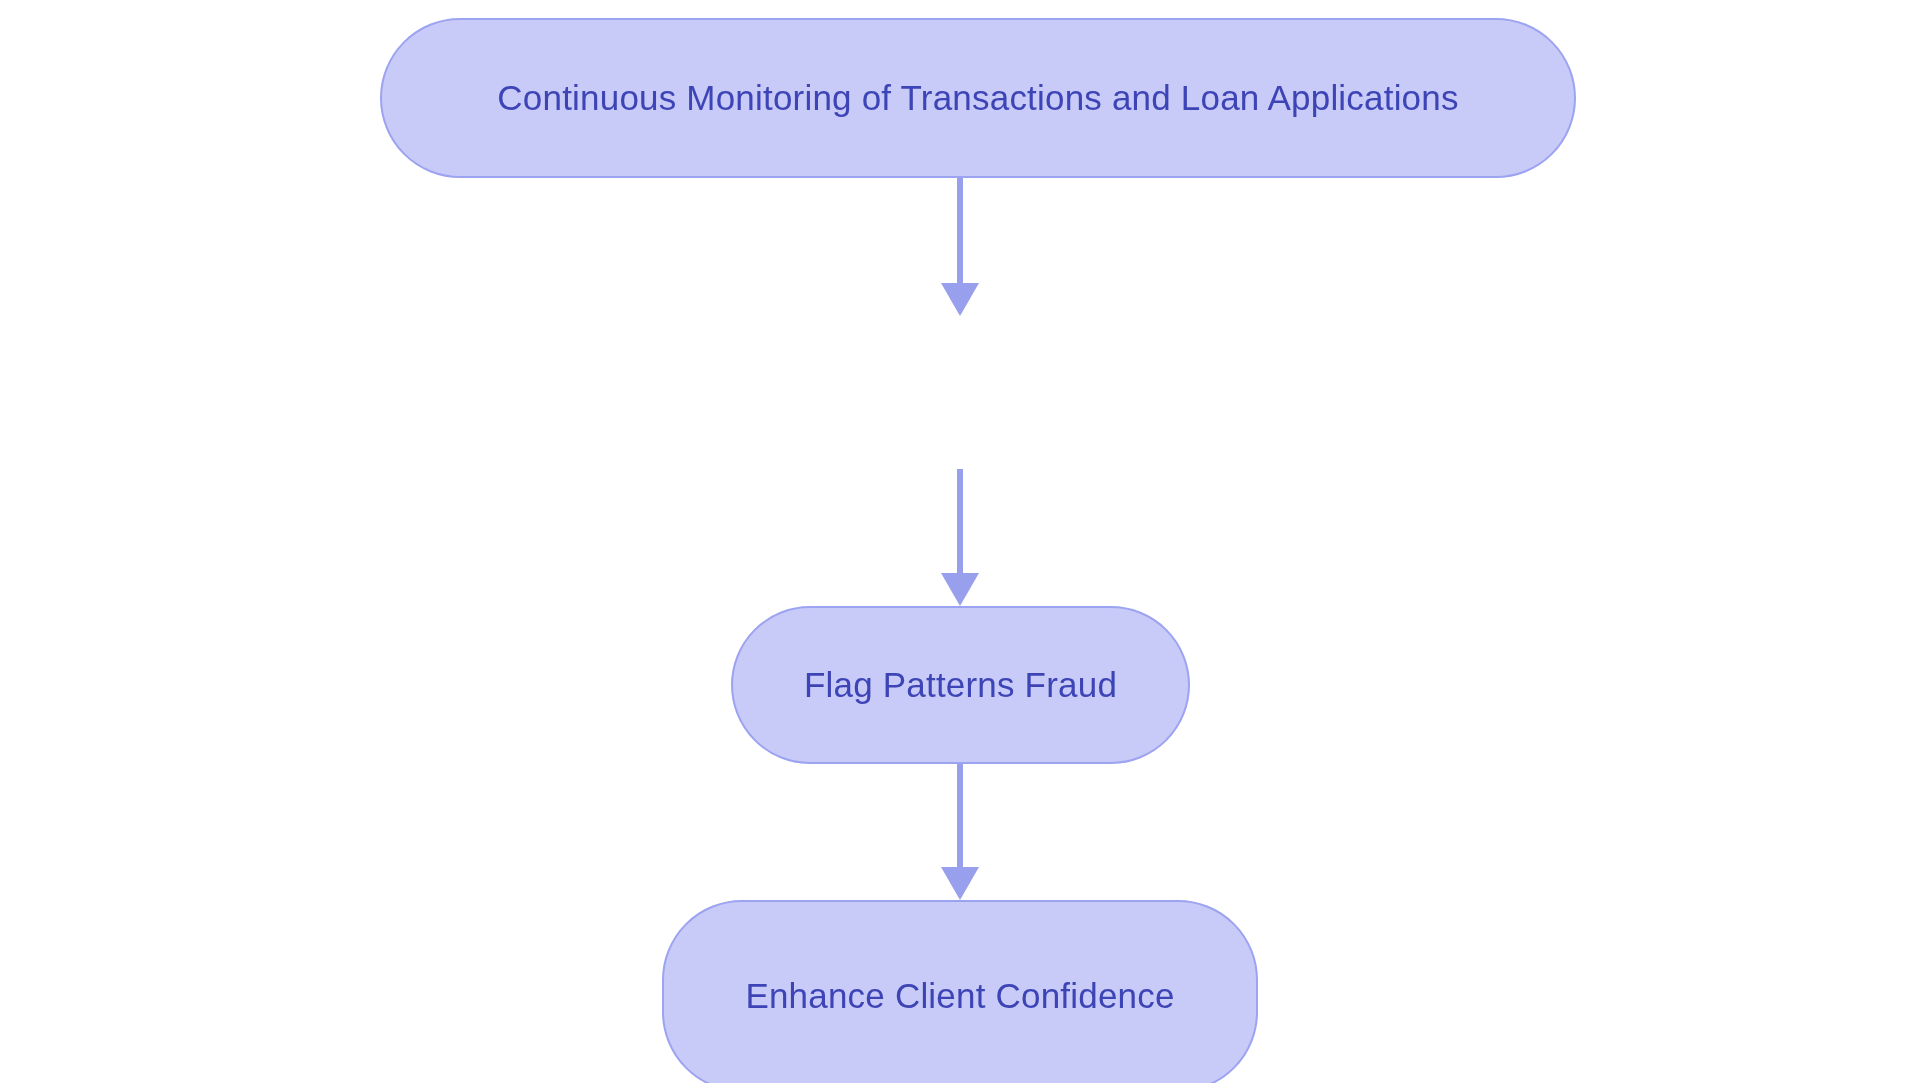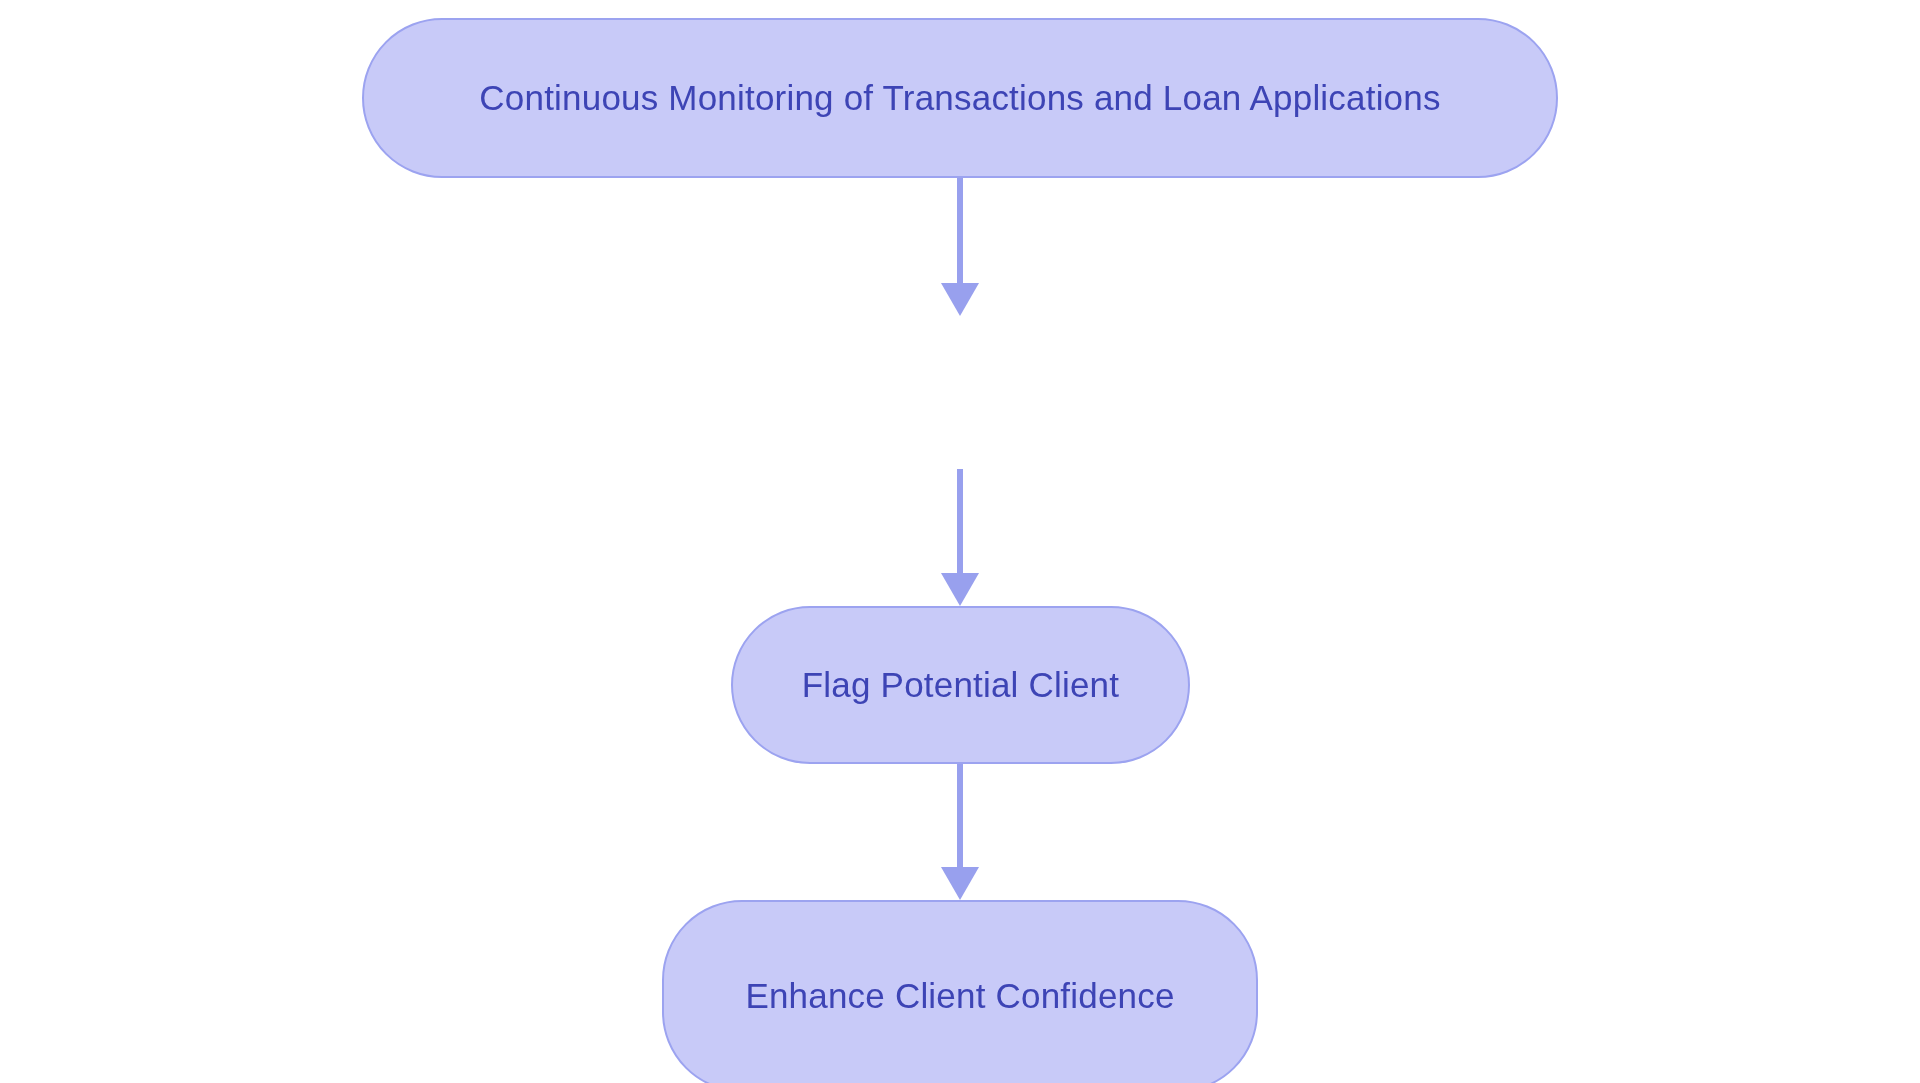--- a/index.html
+++ b/index.html
@@ -30,21 +30,21 @@
     background: var(--node_fill, #c8caf8);
     border: 2px solid var(--node_border, #9ca3f0);
     border-radius: 80px;
     color: var(--node_text, #3d44b5);
     font-size: 35px;
     font-weight: 400;
     letter-spacing: 0.2px;
     text-align: center;
     line-height: 1.2;
   }
-  .node-1 { left: 362px; top: 18px;  width: 1196px; height: 160px; }
+  .node-1 { left: 380px; top: 18px;  width: 1196px; height: 160px; }
   .node-2 { left: 686px; top: 316px; width: 551px;  height: 153px; }
   .node-3 { left: 731px; top: 606px; width: 459px;  height: 158px; }
   .node-4 { left: 662px; top: 900px; width: 596px;  height: 192px; }
 
   .arrow { position: absolute; }
   .arrow-stem {
     position: absolute;
     left: 957px;
     width: 6px;
     background: var(--arrow, #98a0ee);
@@ -79,21 +79,21 @@
     <div class="arrow-head head-1"></div>
   </div>
 
 
   <div class="arrow">
     <div class="arrow-stem stem-2"></div>
     <div class="arrow-head head-2"></div>
   </div>
 
   <div class="node node-3">
-    <span>Flag Potential Client</span>
+    <span>Flag Patterns Fraud</span>
   </div>
 
   <div class="arrow">
     <div class="arrow-stem stem-3"></div>
     <div class="arrow-head head-3"></div>
   </div>
 
   <div class="node node-4">
     <span>Enhance Client Confidence</span>
   </div>

